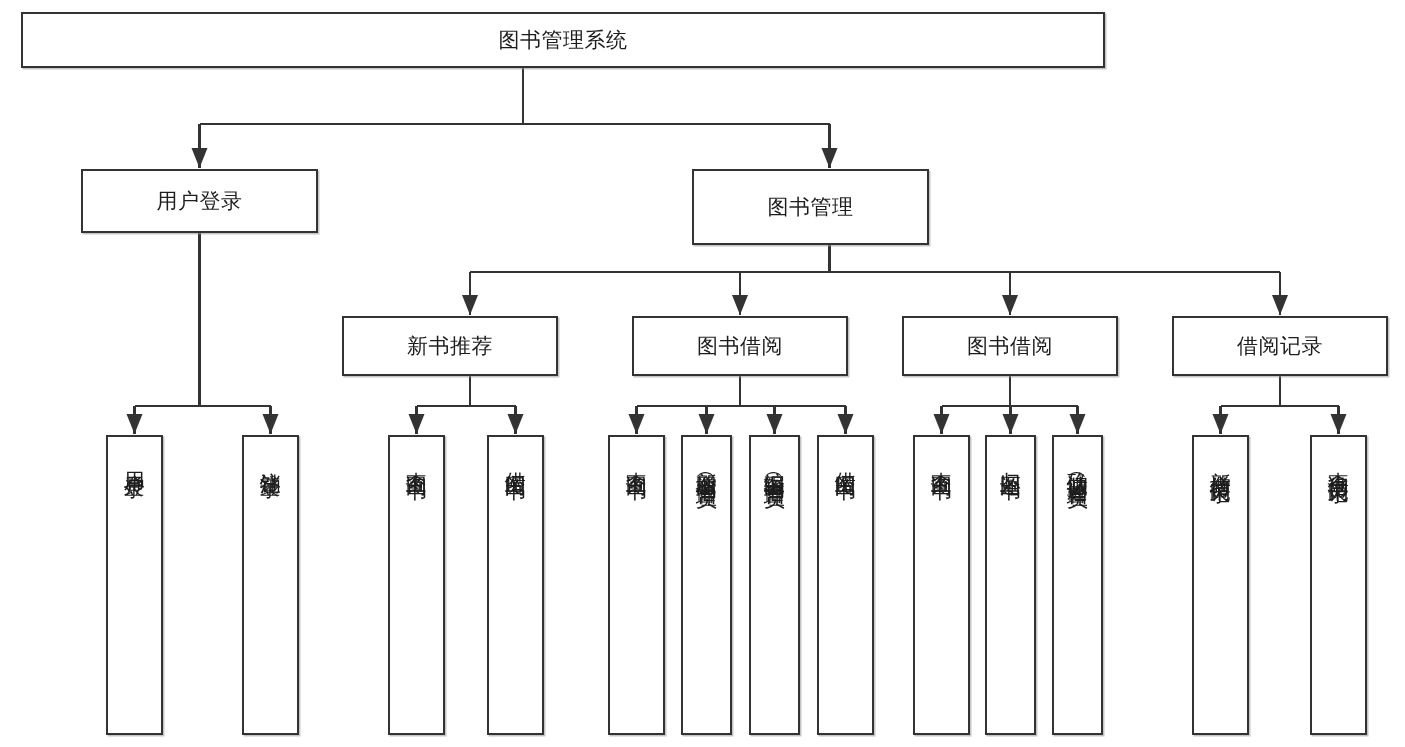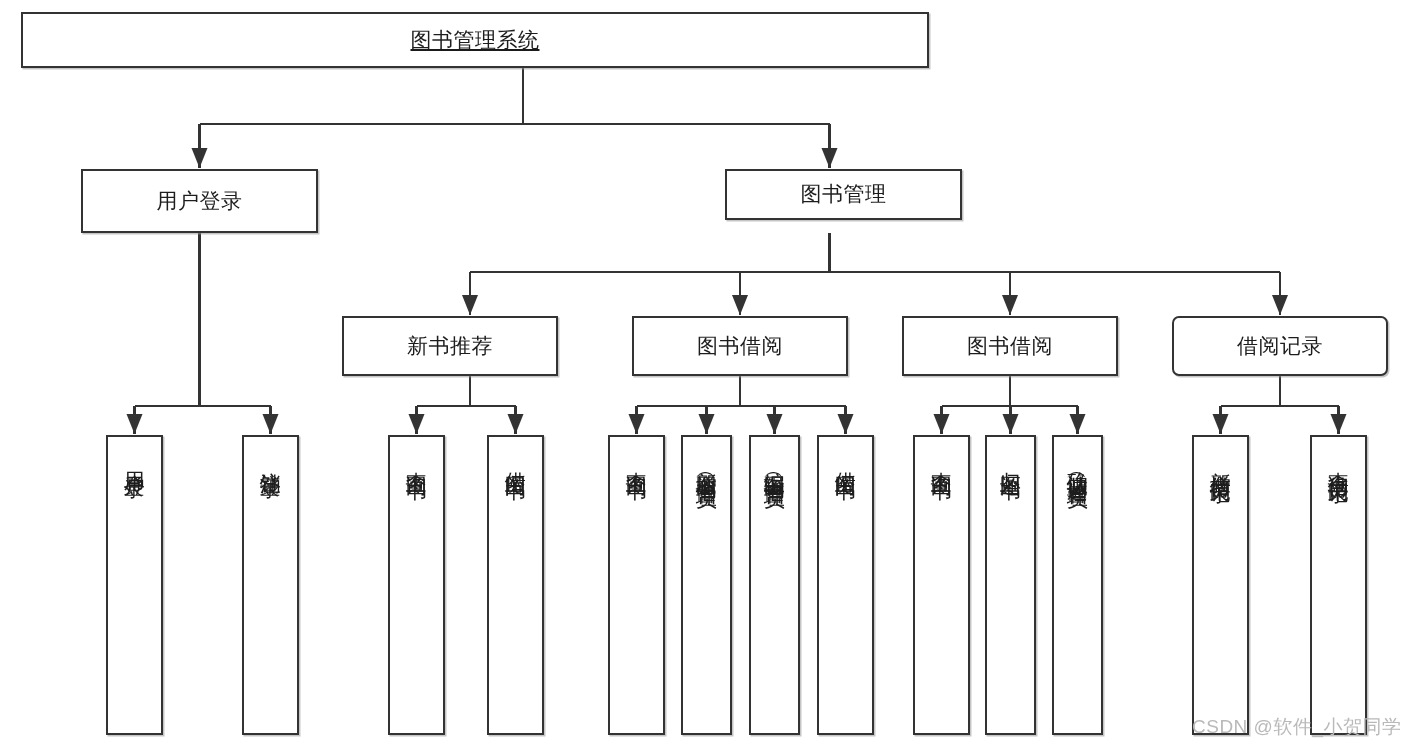--- a/index.html
+++ b/index.html
@@ -119,39 +119,39 @@
       <line x1="1077.5" y1="406" x2="1077.5" y2="434" stroke="#333333" stroke-width="2.5" shape-rendering="crispEdges"></line>
       <polygon points="1069.5,414 1085.5,414 1077.5,434" fill="#333333"></polygon>
       <line x1="1280" y1="376" x2="1280" y2="406" stroke="#333333" stroke-width="2.5" shape-rendering="crispEdges"></line>
       <line x1="1220.5" y1="406" x2="1338.5" y2="406" stroke="#333333" stroke-width="2.5" shape-rendering="crispEdges"></line>
       <line x1="1220.5" y1="406" x2="1220.5" y2="434" stroke="#333333" stroke-width="2.5" shape-rendering="crispEdges"></line>
       <polygon points="1212.5,414 1228.5,414 1220.5,434" fill="#333333"></polygon>
       <line x1="1338.5" y1="406" x2="1338.5" y2="434" stroke="#333333" stroke-width="2.5" shape-rendering="crispEdges"></line>
       <polygon points="1330.5,414 1346.5,414 1338.5,434" fill="#333333"></polygon>
     </svg>
   <div id="nodes">
-      <div class="node" id="node-root" style="left: 21px; top: 12px; width: 908px; height: 56px; text-decoration: underline;">
+      <div class="node" id="node-root" style="left: 21px; top: 12px; width: 1084px; height: 56px;">
         <span class="label">图书管理系统</span>
       </div>
       <div class="node" id="node-l1_0" style="left: 81px; top: 169px; width: 237px; height: 64px;">
         <span class="label">用户登录</span>
       </div>
-      <div class="node" id="node-l1_1" style="left: 725px; top: 169px; width: 237px; height: 51px;">
+      <div class="node" id="node-l1_1" style="left: 692px; top: 169px; width: 237px; height: 76px;">
         <span class="label">图书管理</span>
       </div>
       <div class="node" id="node-l2_0" style="left: 342px; top: 316px; width: 216px; height: 60px;">
         <span class="label">新书推荐</span>
       </div>
       <div class="node" id="node-l2_1" style="left: 632px; top: 316px; width: 216px; height: 60px;">
         <span class="label">图书借阅</span>
       </div>
       <div class="node" id="node-l2_2" style="left: 902px; top: 316px; width: 216px; height: 60px;">
         <span class="label">图书借阅</span>
       </div>
-      <div class="node" id="node-l2_3" style="left: 1172px; top: 316px; width: 216px; height: 60px; border-radius: 7px;">
+      <div class="node" id="node-l2_3" style="left: 1172px; top: 316px; width: 216px; height: 60px;">
         <span class="label">借阅记录</span>
       </div>
       <div class="node vertical" id="node-leaf_0" style="left: 106px; top: 435px; width: 57px; height: 300px; justify-content: center;">
         <span class="label" style="margin-top: 18px;">用户登录</span>
       </div>
       <div class="node vertical" id="node-leaf_1" style="left: 242px; top: 435px; width: 57px; height: 300px; justify-content: center;">
         <span class="label" style="margin-top: 18px;">注销登录</span>
       </div>
       <div class="node vertical" id="node-leaf_2" style="left: 388px; top: 435px; width: 57px; height: 300px; justify-content: center;">
         <span class="label" style="margin-top: 18px;">查询图书</span>
@@ -180,14 +180,13 @@
       <div class="node vertical" id="node-leaf_10" style="left: 1052px; top: 435px; width: 51px; height: 300px; justify-content: center;">
         <span class="label" style="margin-top: 18px;">确认归还（管理员）</span>
       </div>
       <div class="node vertical" id="node-leaf_11" style="left: 1192px; top: 435px; width: 57px; height: 300px; justify-content: center;">
         <span class="label" style="margin-top: 18px;">新增借阅记录</span>
       </div>
       <div class="node vertical" id="node-leaf_12" style="left: 1310px; top: 435px; width: 57px; height: 300px; justify-content: center;">
         <span class="label" style="margin-top: 18px;">查询借阅记录</span>
       </div>
     </div>
-  <div class="watermark" style="left: 1192px; top: 714px;">CSDN @软件_小贺同学</div>
 </div>
 
 </body></html>

